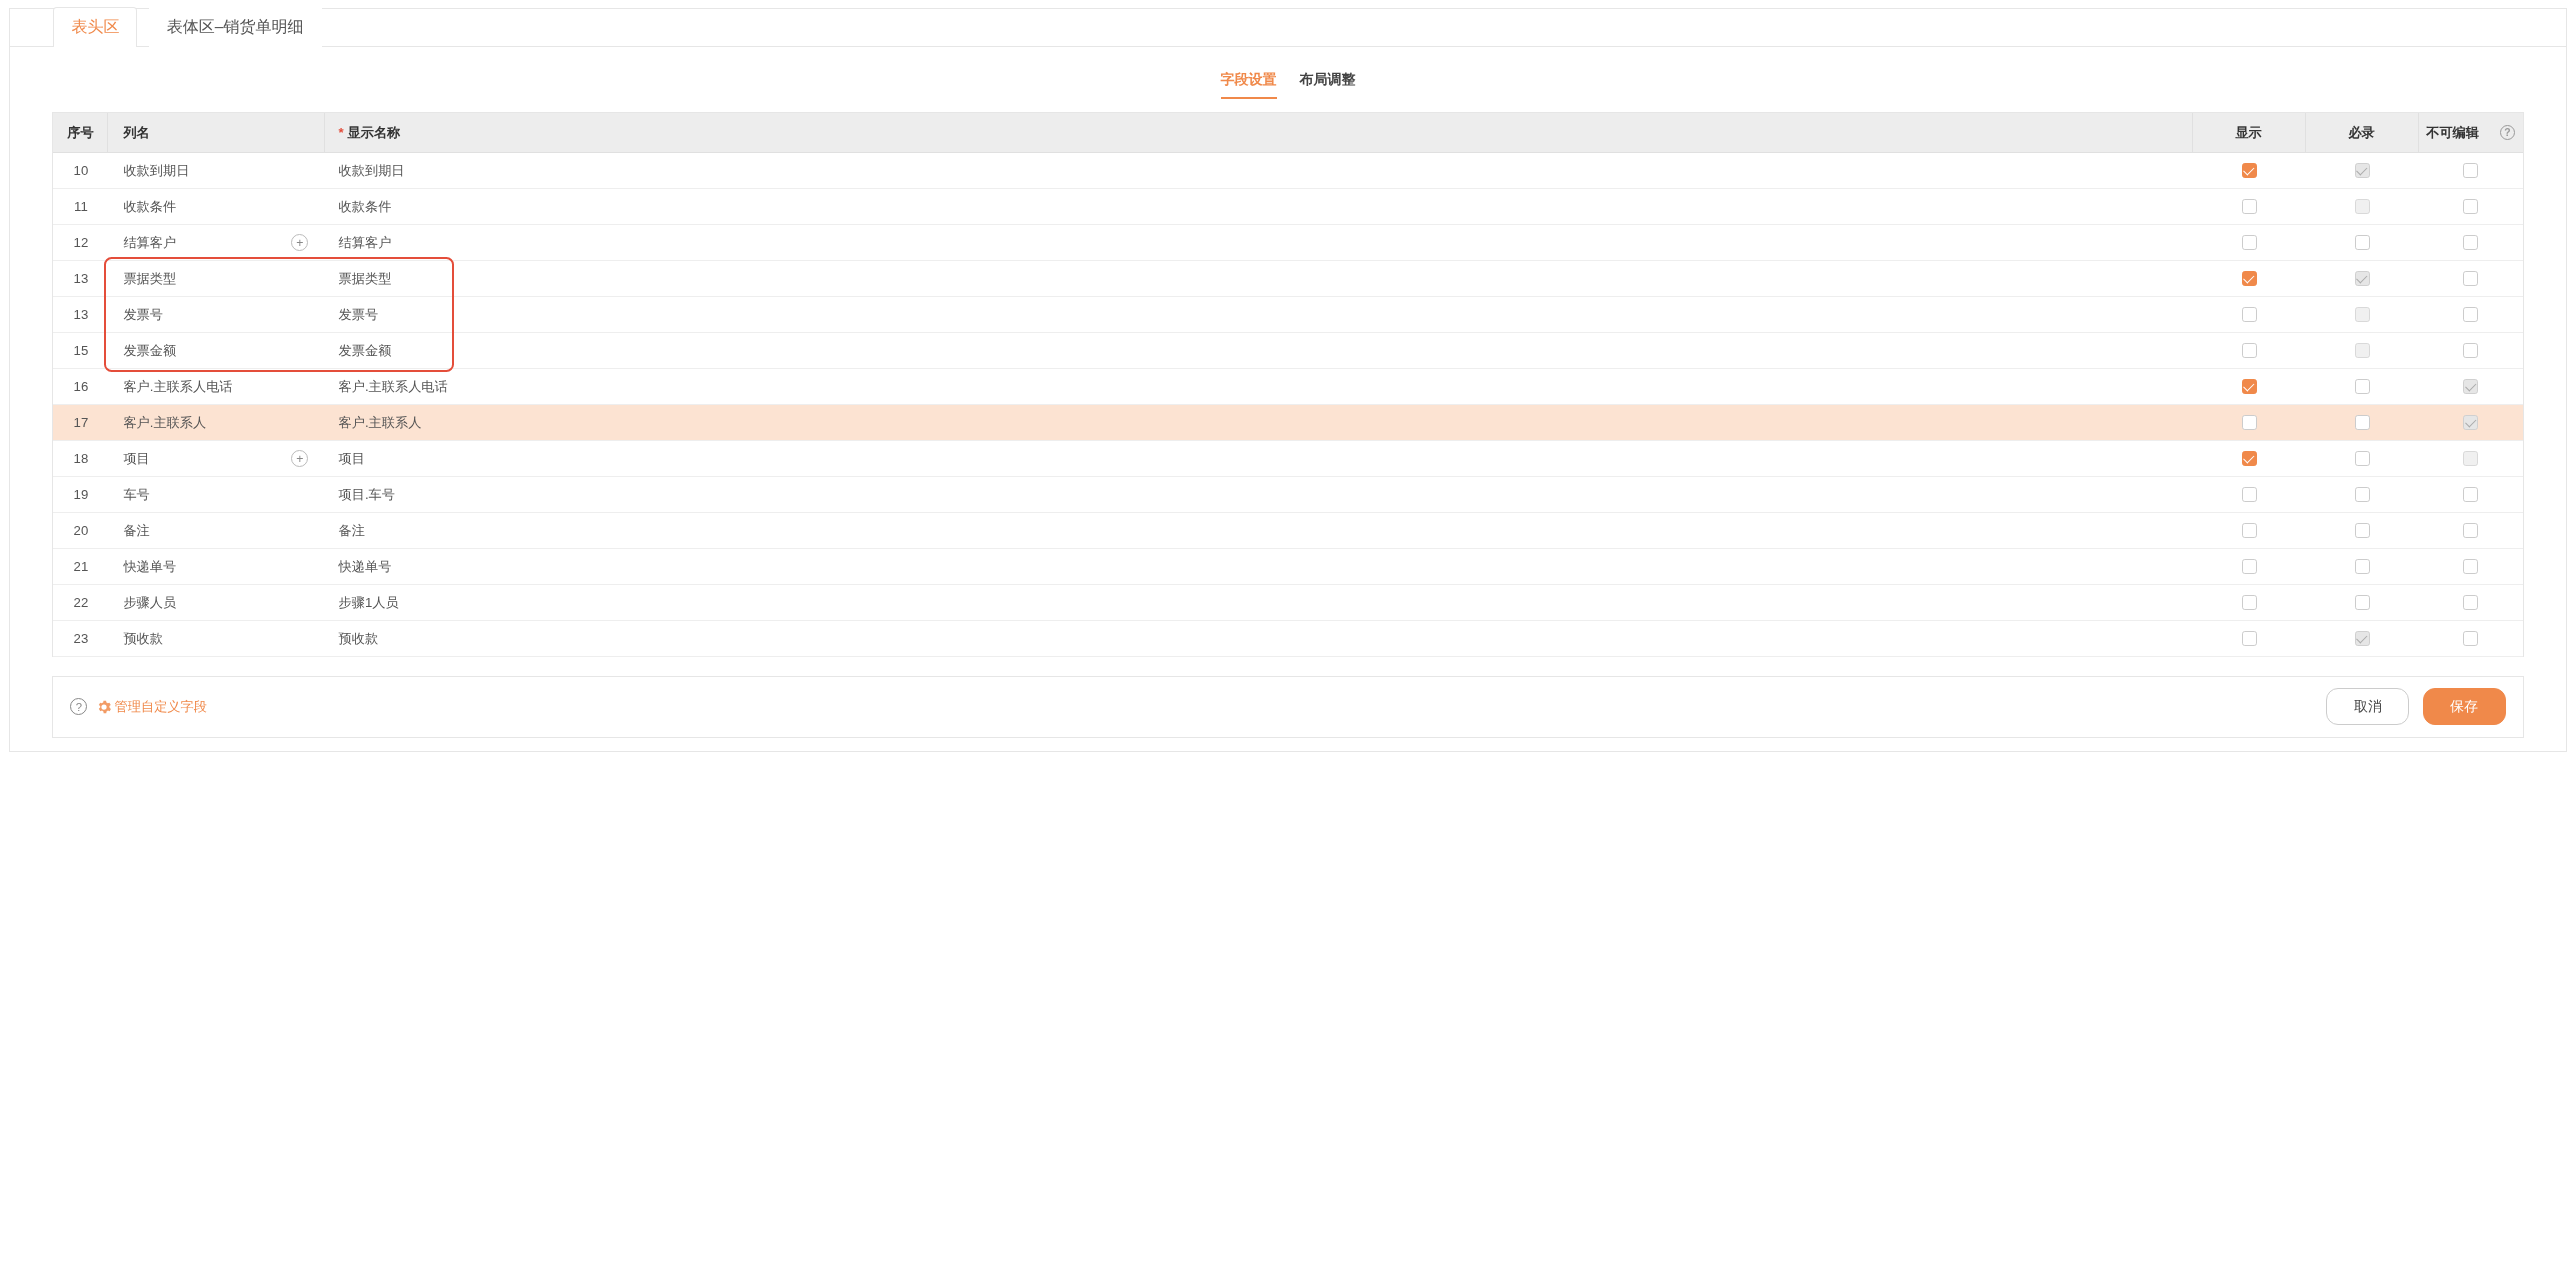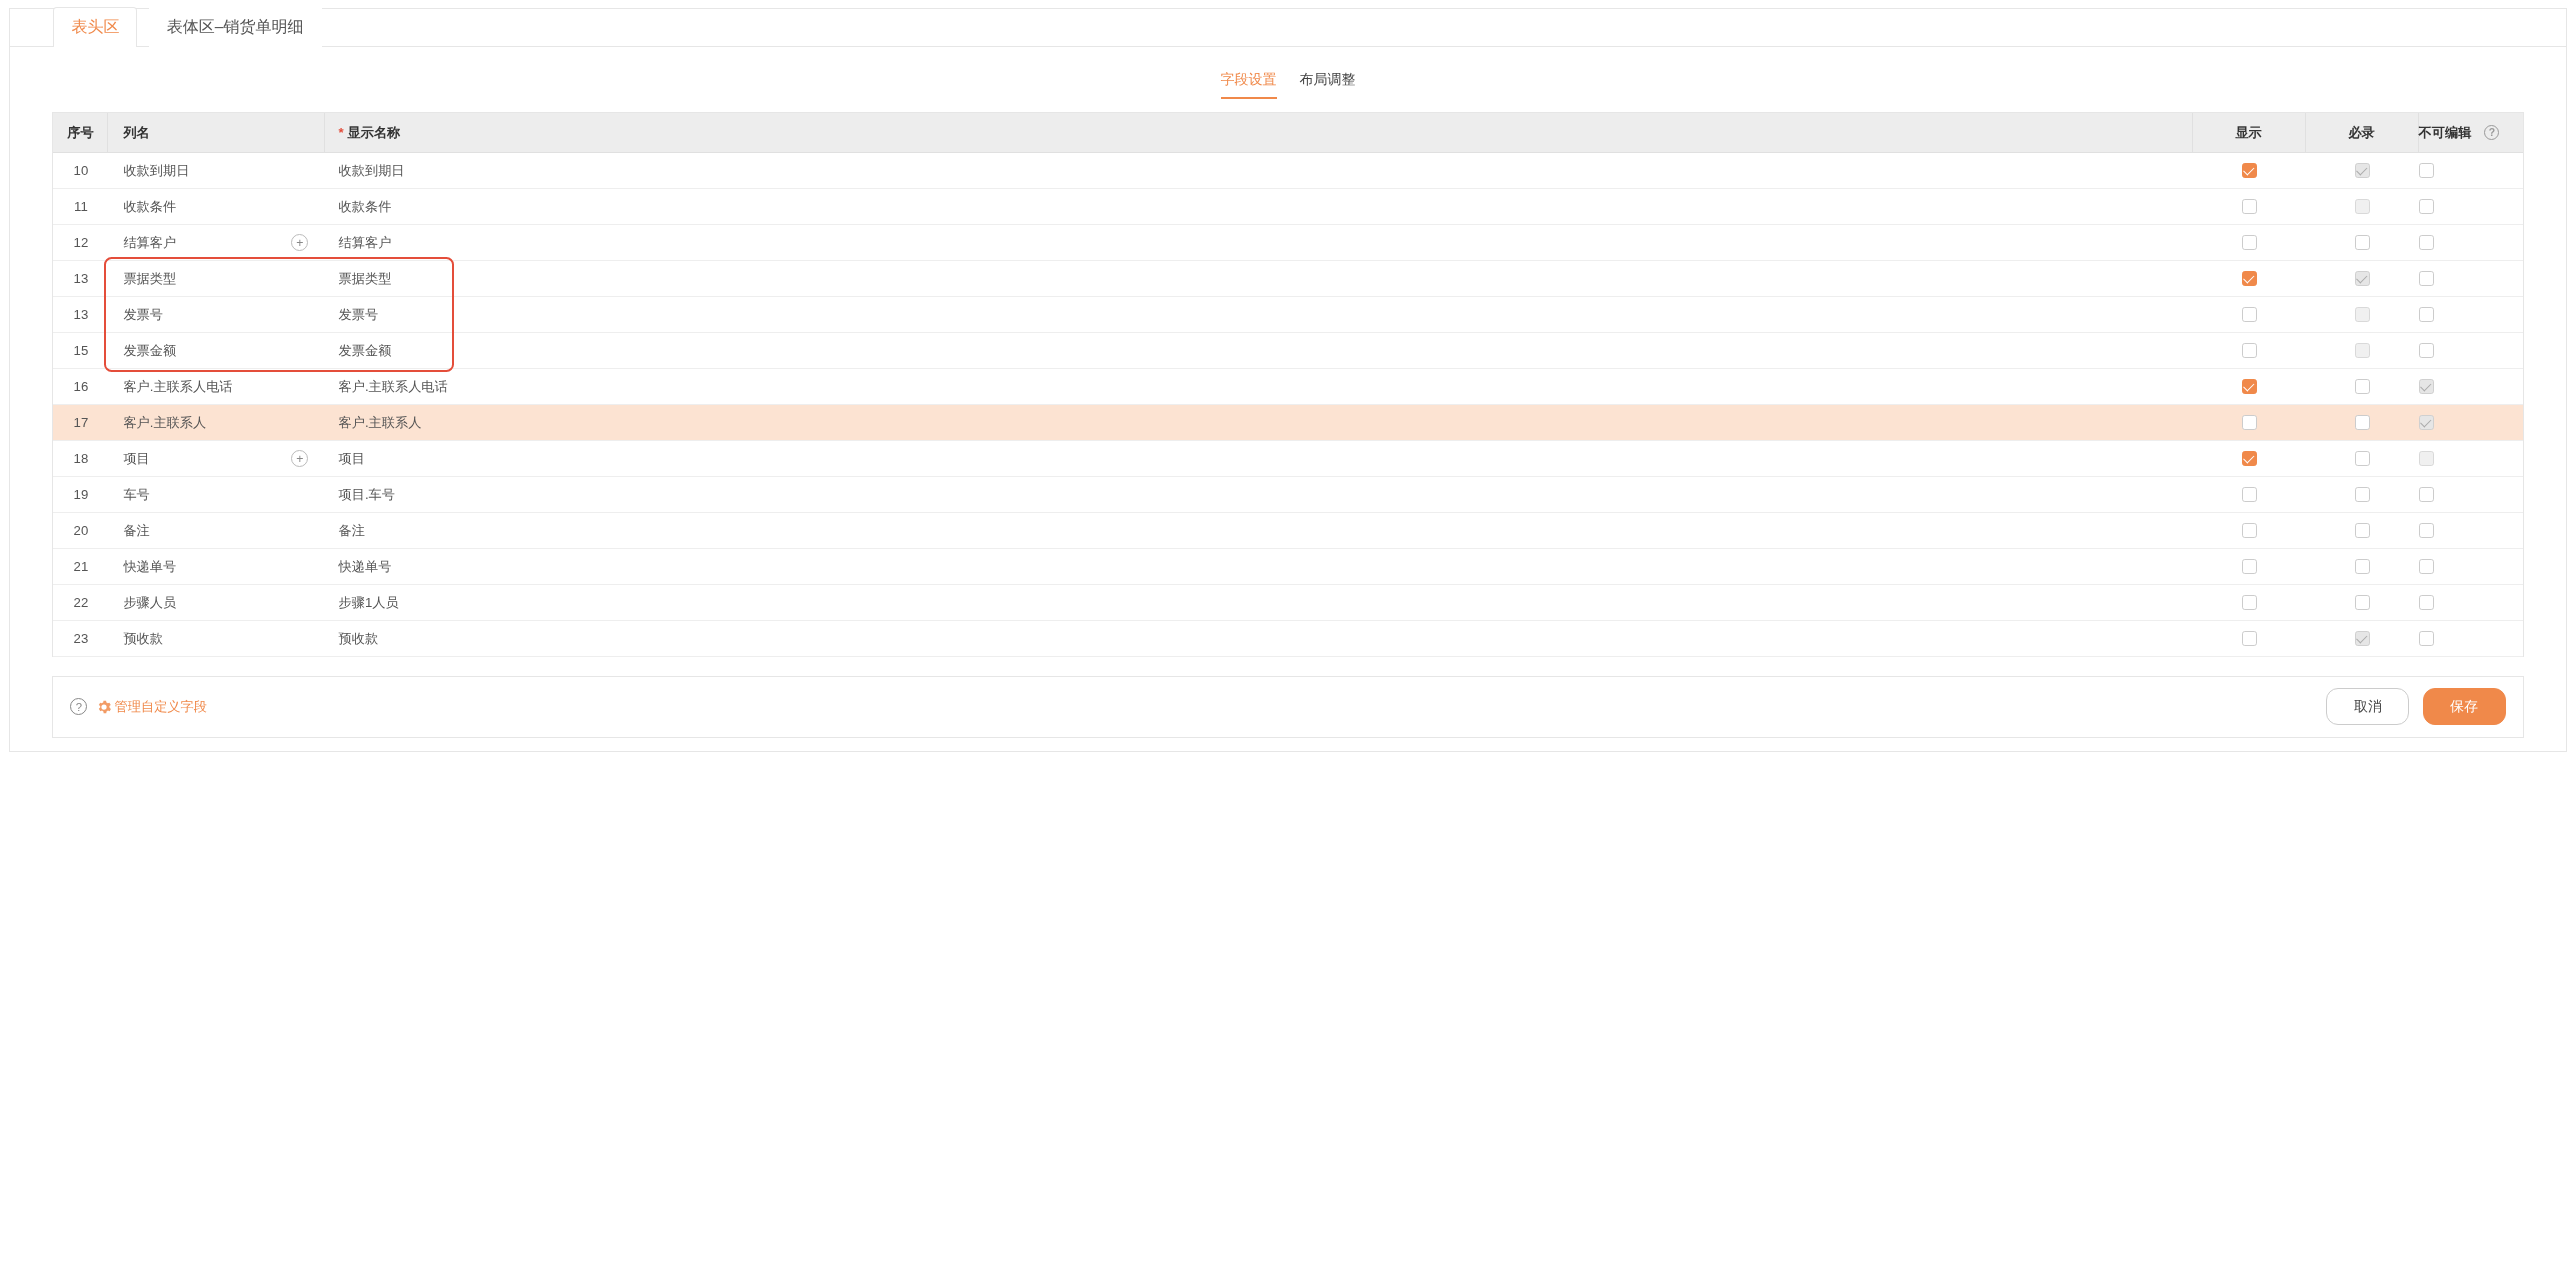--- a/index.html
+++ b/index.html
@@ -68,20 +68,21 @@
       gap: 23px;
       padding: 19px 0 0 0;
       margin-bottom: 13.2px;
     }
     .subtab {
       padding: 5.7px 0 7.6px 0;
       color: #444;
       cursor: pointer;
       border-bottom: 2.8px solid transparent;
       font-size: 14px;
+      font-weight: bold;
     }
     .subtab.active {
       color: #f0894a;
       border-bottom-color: #f0894a;
     }
     .table-container {
       margin: 0 42px 16px 42px;
       border: 0.9px solid #e6e6e6;
       border-bottom: none;
     }
@@ -92,21 +93,21 @@
       color: #333;
       height: 40px;
       align-items: center;
       border-bottom: 0.9px solid #e0e0e0;
     }
     .col-seq { width: 55px; text-align: center; flex-shrink: 0; border-right: 0.9px solid #e0e0e0; height: 100%; display: flex; align-items: center; justify-content: center; }
     .col-name { width: 217px; padding-left: 15px; flex-shrink: 0; border-right: 0.9px solid #e0e0e0; height: 100%; display: flex; align-items: center; position: relative; }
     .col-display { flex: 1; padding-left: 13.2px; height: 100%; display: flex; align-items: center; border-right: 0.9px solid #e0e0e0; }
     .col-show { width: 113px; text-align: center; flex-shrink: 0; display: flex; align-items: center; justify-content: center; height: 100%; border-right: 0.9px solid #e0e0e0; }
     .col-req { width: 113px; text-align: center; flex-shrink: 0; display: flex; align-items: center; justify-content: center; height: 100%; border-right: 0.9px solid #e0e0e0; }
-    .col-noedit { width: 104px; text-align: center; flex-shrink: 0; display: flex; align-items: center; height: 100%; gap: 13px; }
+    .col-noedit { width: 104px; text-align: center; flex-shrink: 0; display: flex; align-items: center; justify-content: center; height: 100%; gap: 21px; }
     .required-star { color: #e34d3b; margin-right: 3.8px; }
     .tbody .row {
       display: flex;
       height: 36px;
       align-items: center;
       border-bottom: 0.9px solid #eee;
       font-size: 13.2px;
       color: #555;
       position: relative;
       background: #fff;

